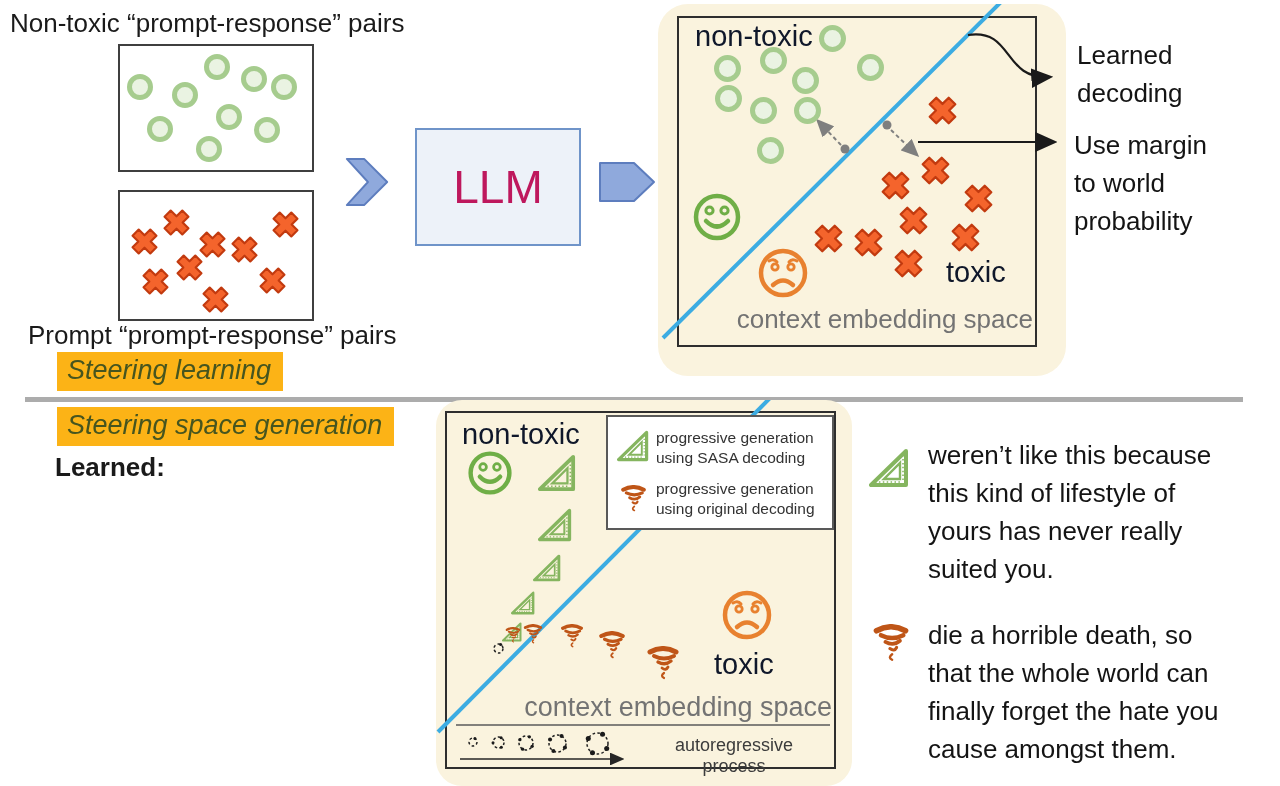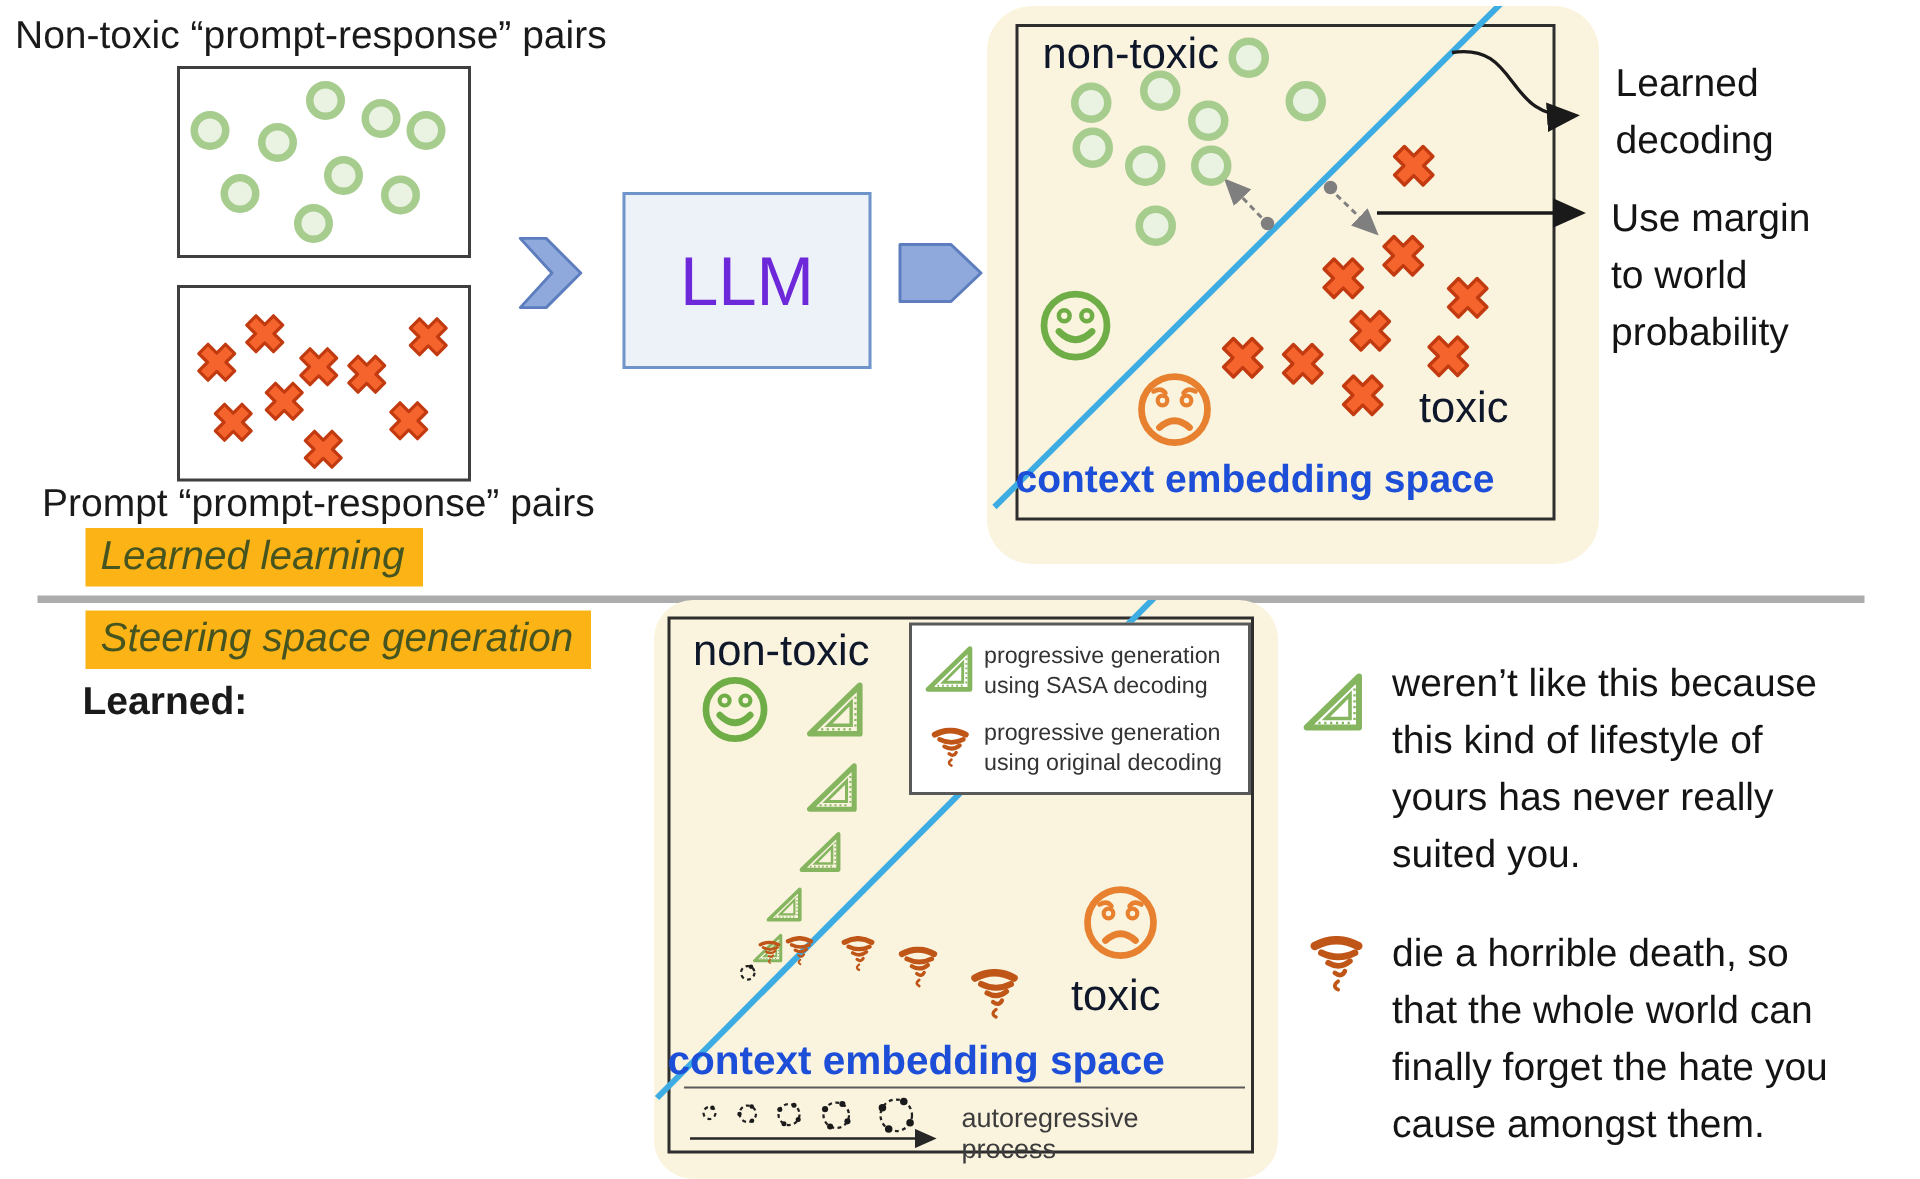--- a/index.html
+++ b/index.html
@@ -6,28 +6,28 @@
   #fig{position:relative;width:1280px;height:786px;background:#ffffff;overflow:hidden;
        font-family:"Liberation Sans", sans-serif;color:#1a1a1a;}
   .abs{position:absolute;}
   .lbl{font-size:26px;white-space:nowrap;color:#1a1a1a;}
   
   .sbox{position:absolute;background:#ffffff;border:2px solid #3f3f3f;}
   
   .panel{position:absolute;background:#faf3de;border-radius:30px;}
   .pbox{position:absolute;border:2.5px solid #2e2e2e;}
   .region-lbl{position:absolute;font-size:29px;color:#0f172a;white-space:nowrap;}
-  .space-lbl{position:absolute;font-size:26px;color:#1d4ed8;text-align:left;font-weight:bold;}
+  .space-lbl{position:absolute;font-size:26px;color:#737373;text-align:right;}
   
   .hl{position:absolute;display:inline-block;background:#fcb316;color:#46551f;
       font-size:27px;font-style:italic;padding:3px 12px 5px 10px;white-space:nowrap;}
   .divider{position:absolute;background:#acacac;}
   
   .llm{position:absolute;background:#edf2f9;border:2px solid #6f94c9;
-       display:flex;align-items:center;justify-content:center;font-size:46px;color:#6d28d9;}
+       display:flex;align-items:center;justify-content:center;font-size:46px;color:#be185d;}
   
   .legend{position:absolute;background:#ffffff;border:2px solid #595959;}
   .legend-text{position:absolute;font-size:15.5px;line-height:20px;color:#333;white-space:pre-line;}
   
   .body-text{position:absolute;font-size:26px;line-height:38px;color:#141414;white-space:pre-line;}
   .ann-text{position:absolute;font-size:26px;line-height:38px;color:#141414;white-space:pre-line;}
   .pt{position:absolute;line-height:0;}
   .dot{display:inline-block;border-radius:50%;border:5px solid #a6cc8e;background:#eaf3e2;box-sizing:border-box;}
   .layer{position:absolute;left:0;top:0;width:100%;height:100%;pointer-events:none;}
   svg{display:block;}
@@ -258,21 +258,21 @@
     </div>
     <div class="space-lbl" style="left:19px;top:300px;width:356px;">context embedding space</div>
   </div>
 
   <div class="ann-text" style="left:1077px;top:36px;width:170px;">Learned
 decoding</div>
   <div class="ann-text" style="left:1074px;top:126px;width:185px;">Use margin
 to world
 probability</div>
 
-  <div class="hl" style="left:57px;top:352px;">Learned learning</div>
+  <div class="hl" style="left:57px;top:352px;">Steering learning</div>
   <div class="divider" style="left:25px;top:397px;width:1218px;height:5px;"></div>
   <div class="hl" style="left:57px;top:407px;">Steering space generation</div>
 
   <div class="abs" style="left:55px;top:452px;font-size:26px;font-weight:bold;">Learned:</div>
 
   <div class="panel" style="left:436px;top:400px;width:416px;height:386px;border-radius:26px;">
     <div class="pbox" style="left:9px;top:11px;width:387px;height:354px;"></div>
     <svg class="olay" width="416" height="386">
       <defs>
         <marker id="mblk2" markerWidth="9" markerHeight="8" refX="7.5" refY="4" orient="auto">
@@ -461,21 +461,21 @@
           <svg width="31" height="31">
             <circle cx="15.5" cy="15.5" r="10.5" fill="none" stroke="#222" stroke-width="1.5" stroke-dasharray="2.6 2.3"></circle>
             <circle cx="20.533968155344134" cy="6.285383100151087" r="2.52" fill="#1a1a1a"></circle>
             <circle cx="24.714616899848913" cy="20.533968155344134" r="2.52" fill="#1a1a1a"></circle>
             <circle cx="10.46603184465587" cy="24.714616899848913" r="2.52" fill="#1a1a1a"></circle>
             <circle cx="6.285383100151087" cy="10.46603184465587" r="2.52" fill="#1a1a1a"></circle>
           </svg>
         </span>
       </div>
     <div class="space-lbl" style="left:9px;top:292px;width:387px;font-size:27px;">context embedding space</div>
-    <div class="abs" style="left:205px;top:335px;width:186px;font-size:18px;color:#3c3c3c;text-align:left;">autoregressive process</div>
+    <div class="abs" style="left:205px;top:335px;width:186px;font-size:18px;color:#3c3c3c;text-align:center;">autoregressive process</div>
 
     <div class="legend" style="left:170px;top:15px;width:224px;height:111px;">
       <span class="pt" style="left:9px;top:13px;">
           <svg width="32" height="32" viewBox="0 0 40 40">
             <g fill="none" stroke="#85b55f">
               <polygon points="2,37 37,37 37,3" stroke-width="4" stroke-linejoin="round"></polygon>
               <polygon points="15,31 31,31 31,15" stroke-width="2.4"></polygon>
               <line x1="6" y1="34" x2="32" y2="34" stroke-width="1.6" stroke-dasharray="1.5,2.4"></line>
               <line x1="34" y1="32" x2="34" y2="8" stroke-width="1.6" stroke-dasharray="1.5,2.4"></line>
             </g>

